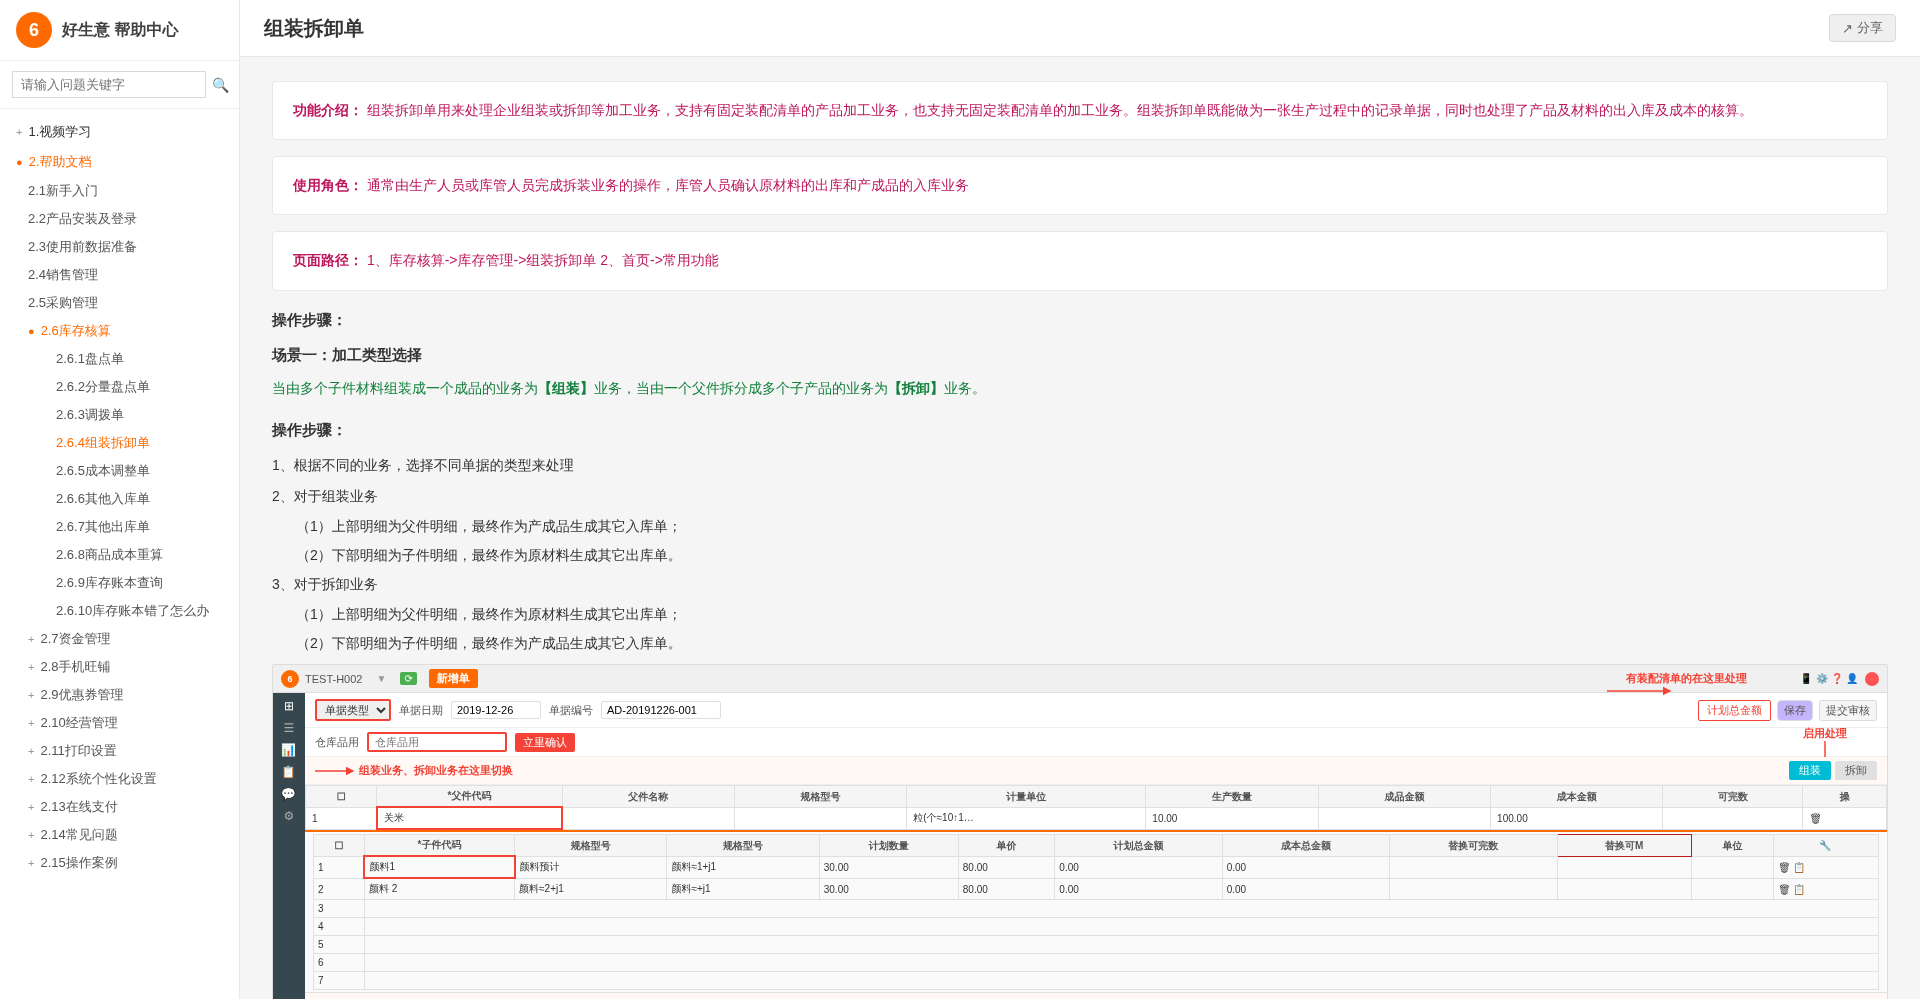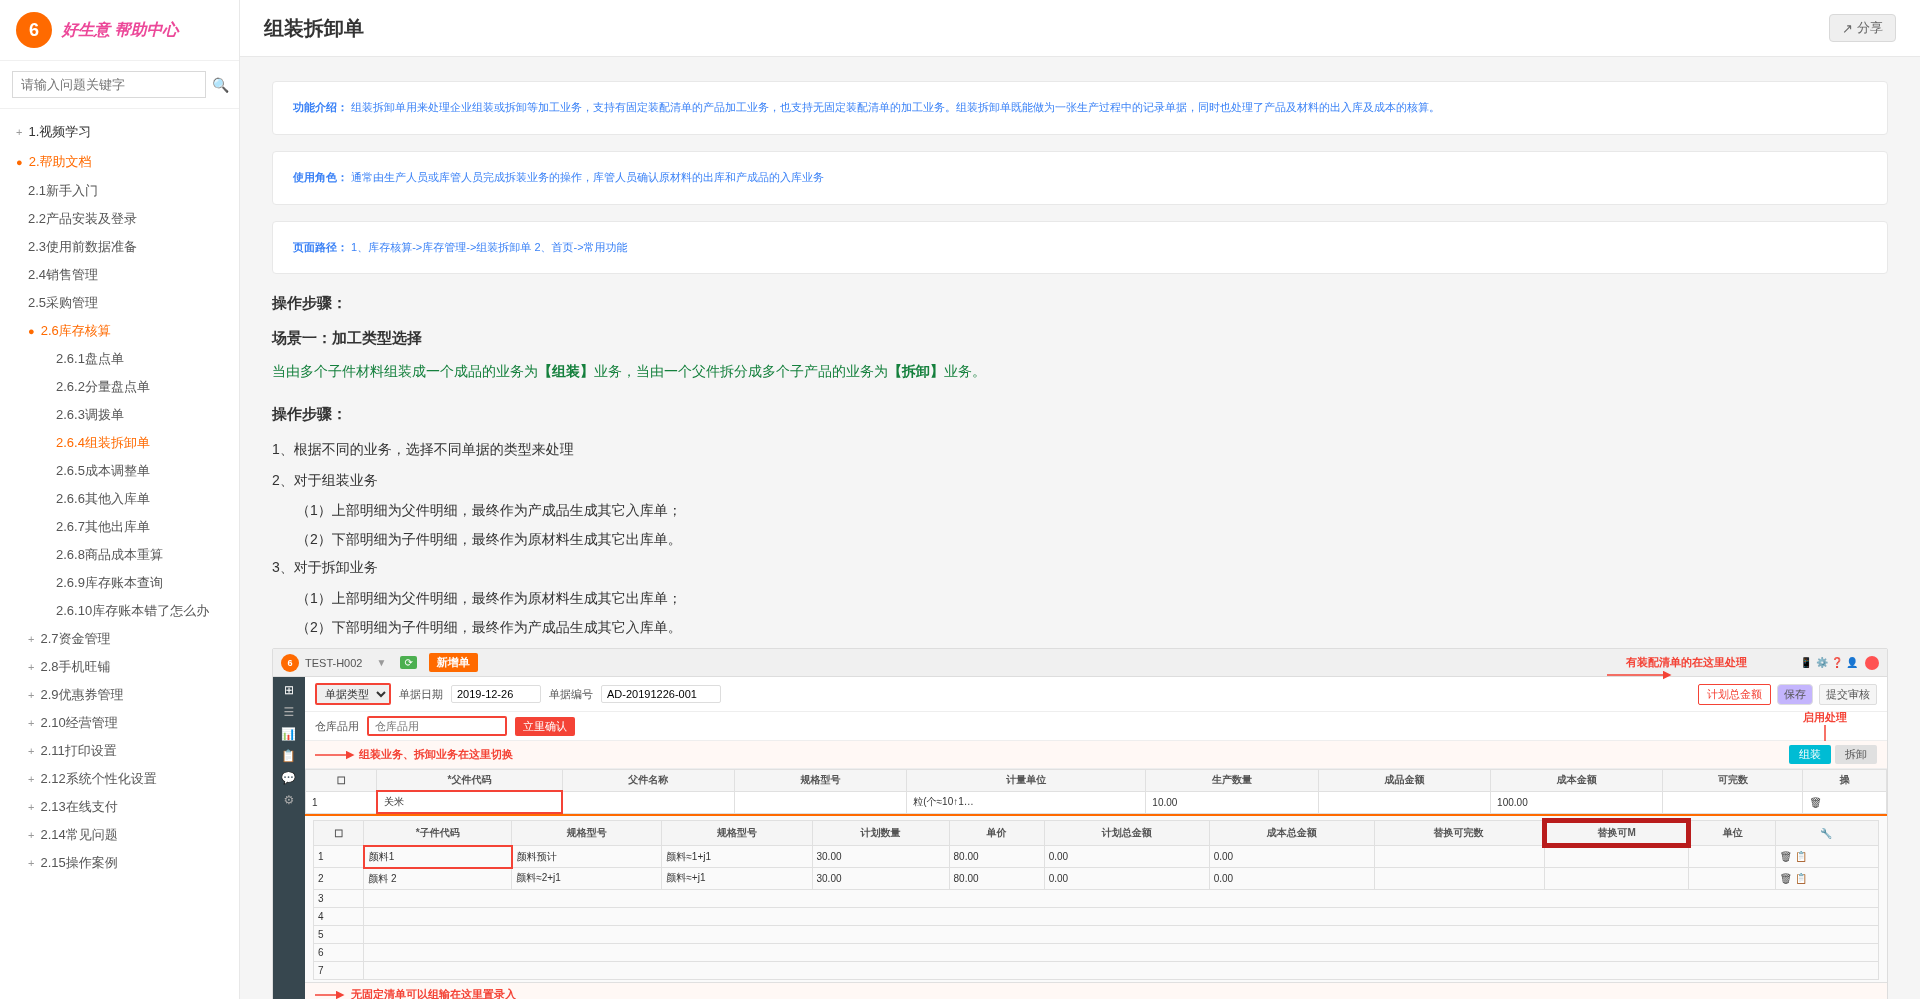--- a/index.html
+++ b/index.html
@@ -3,21 +3,21 @@
   <meta charset="utf-8">
   <style>
     * { box-sizing: border-box; margin: 0; padding: 0; }
     body { font-family: -apple-system, BlinkMacSystemFont, "Segoe UI", "PingFang SC", "Hiragino Sans GB", "Microsoft YaHei", sans-serif; font-size: 14px; color: #333; background: #f5f5f5; display: flex; height: 100vh; overflow: hidden; }
 
     
     #sidebar { width: 240px; background: #fff; border-right: 1px solid #e8e8e8; display: flex; flex-direction: column; height: 100vh; overflow: hidden; flex-shrink: 0; }
 
     .sidebar-header { padding: 12px 16px; border-bottom: 1px solid #f0f0f0; display: flex; align-items: center; gap: 10px; }
     .logo-circle { width: 36px; height: 36px; border-radius: 50%; background: #ff6a00; display: flex; align-items: center; justify-content: center; color: #fff; font-size: 18px; font-weight: bold; flex-shrink: 0; }
-    .logo-text { font-size: 16px; font-weight: 600; color: #ec4899; font-style: italic; }
+    .logo-text { font-size: 16px; font-weight: 600; color: #404040; }
 
     .search-box { padding: 10px 12px; border-bottom: 1px solid #f0f0f0; display: flex; align-items: center; gap: 6px; }
     .search-input { flex: 1; border: 1px solid #d9d9d9; border-radius: 0; padding: 5px 8px; font-size: 13px; outline: none; color: #999; }
     .search-icon-btn { color: #999; cursor: pointer; font-size: 14px; }
 
     .nav-tree { flex: 1; overflow-y: auto; padding: 8px 0; }
     .nav-item { padding: 6px 16px; cursor: pointer; font-size: 13px; color: #333; display: flex; align-items: center; gap: 6px; }
     .nav-item.active { color: #ff6a00; }
     .nav-item .icon { font-size: 11px; color: #999; }
     .nav-item .icon.orange { color: #ff6a00; }
@@ -28,21 +28,21 @@
 
     
     #main { flex: 1; display: flex; flex-direction: column; overflow: hidden; }
 
     .main-header { background: #fff; border-bottom: 1px solid #e8e8e8; padding: 14px 24px; display: flex; align-items: center; justify-content: space-between; }
     .page-title { font-size: 20px; font-weight: 600; color: #333; }
     .share-btn { display: flex; align-items: center; gap: 4px; color: #666; font-size: 13px; cursor: pointer; border: 1px solid #d9d9d9; border-radius: 4px; padding: 4px 12px; }
 
     .content-area { flex: 1; overflow-y: auto; padding: 24px 32px; background: #f5f5f5; }
 
-    .info-box { background: #fff; border: 1px solid #e8e8e8; border-radius: 4px; padding: 16px 20px; margin-bottom: 16px; font-size: 11px; line-height: 1.8; color: #3b82f6; }
+    .info-box { background: #fff; border: 1px solid #e8e8e8; border-radius: 4px; padding: 16px 20px; margin-bottom: 16px; font-size: 14px; line-height: 1.8; color: #be185d; }
     .info-box .label { font-weight: 600; }
 
     .section-title { font-size: 15px; font-weight: 600; color: #333; margin: 20px 0 12px; }
     .scenario-title { font-size: 15px; font-weight: 700; color: #333; margin: 16px 0 10px; }
 
     .content-text { font-size: 14px; line-height: 1.9; color: #15803d; margin-bottom: 8px; }
 
     .steps-list { margin: 8px 0 8px 0; }
     .step-item { font-size: 14px; line-height: 1.9; color: #333; margin-bottom: 4px; }
     .sub-step-item { font-size: 14px; line-height: 1.9; color: #333; margin-left: 24px; margin-bottom: 2px; }
@@ -350,21 +350,21 @@
                   <tr style="background:#f5f5f5;">
                     <th style="padding:3px 4px;border:1px solid #e0e0e0;color:#555;white-space:nowrap;">☐</th>
                     <th style="padding:3px 4px;border:1px solid #e0e0e0;color:#555;white-space:nowrap;">*子件代码</th>
                     <th style="padding:3px 4px;border:1px solid #e0e0e0;color:#555;white-space:nowrap;">规格型号</th>
                     <th style="padding:3px 4px;border:1px solid #e0e0e0;color:#555;white-space:nowrap;">规格型号</th>
                     <th style="padding:3px 4px;border:1px solid #e0e0e0;color:#555;white-space:nowrap;">计划数量</th>
                     <th style="padding:3px 4px;border:1px solid #e0e0e0;color:#555;white-space:nowrap;">单价</th>
                     <th style="padding:3px 4px;border:1px solid #e0e0e0;color:#555;white-space:nowrap;">计划总金额</th>
                     <th style="padding:3px 4px;border:1px solid #e0e0e0;color:#555;white-space:nowrap;">成本总金额</th>
                     <th style="padding:3px 4px;border:1px solid #e0e0e0;color:#555;white-space:nowrap;">替换可完数</th>
-                    <th style="padding:3px 4px;border:5px solid #b91c1c;color:#555;white-space:nowrap;">替换可M</th>
+                    <th style="padding:3px 4px;border:1px solid #b91c1c;color:#555;white-space:nowrap;">替换可M</th>
                     <th style="padding:3px 4px;border:1px solid #e0e0e0;color:#555;white-space:nowrap;">单位</th>
                     <th style="padding:3px 4px;border:1px solid #e0e0e0;color:#555;white-space:nowrap;">🔧</th>
                   </tr>
                 </thead>
                 <tbody>
                   <tr>
                     <td style="padding:3px 4px;border:1px solid #e0e0e0;">1</td>
                     <td style="padding:3px 4px;border:2px solid #f44336;">颜料1</td>
                     <td style="padding:3px 4px;border:1px solid #e0e0e0;">颜料预计</td>
                     <td style="padding:3px 4px;border:1px solid #e0e0e0;">颜料≈1+j1</td>

